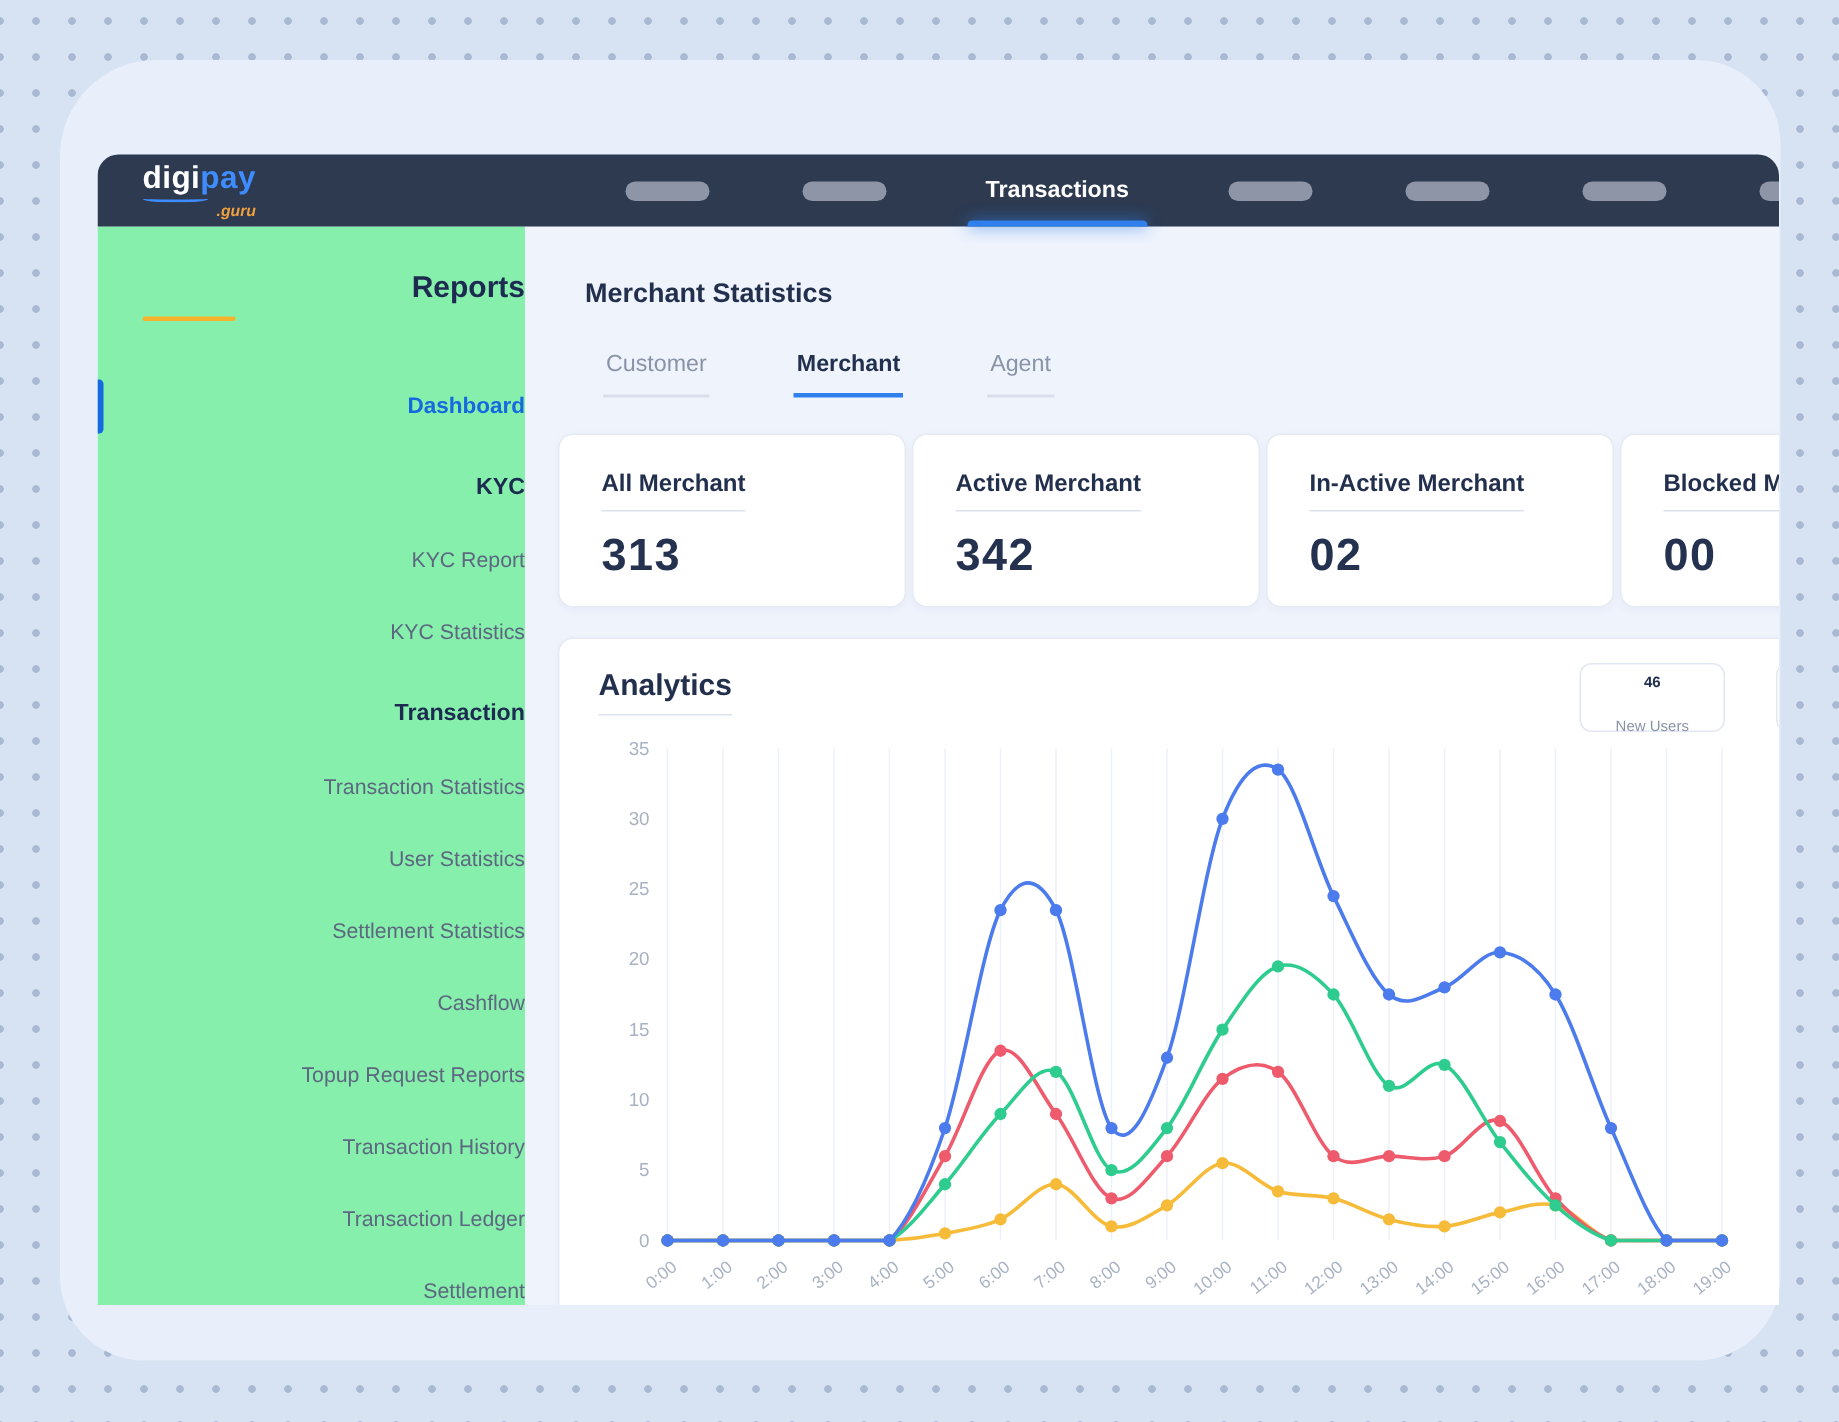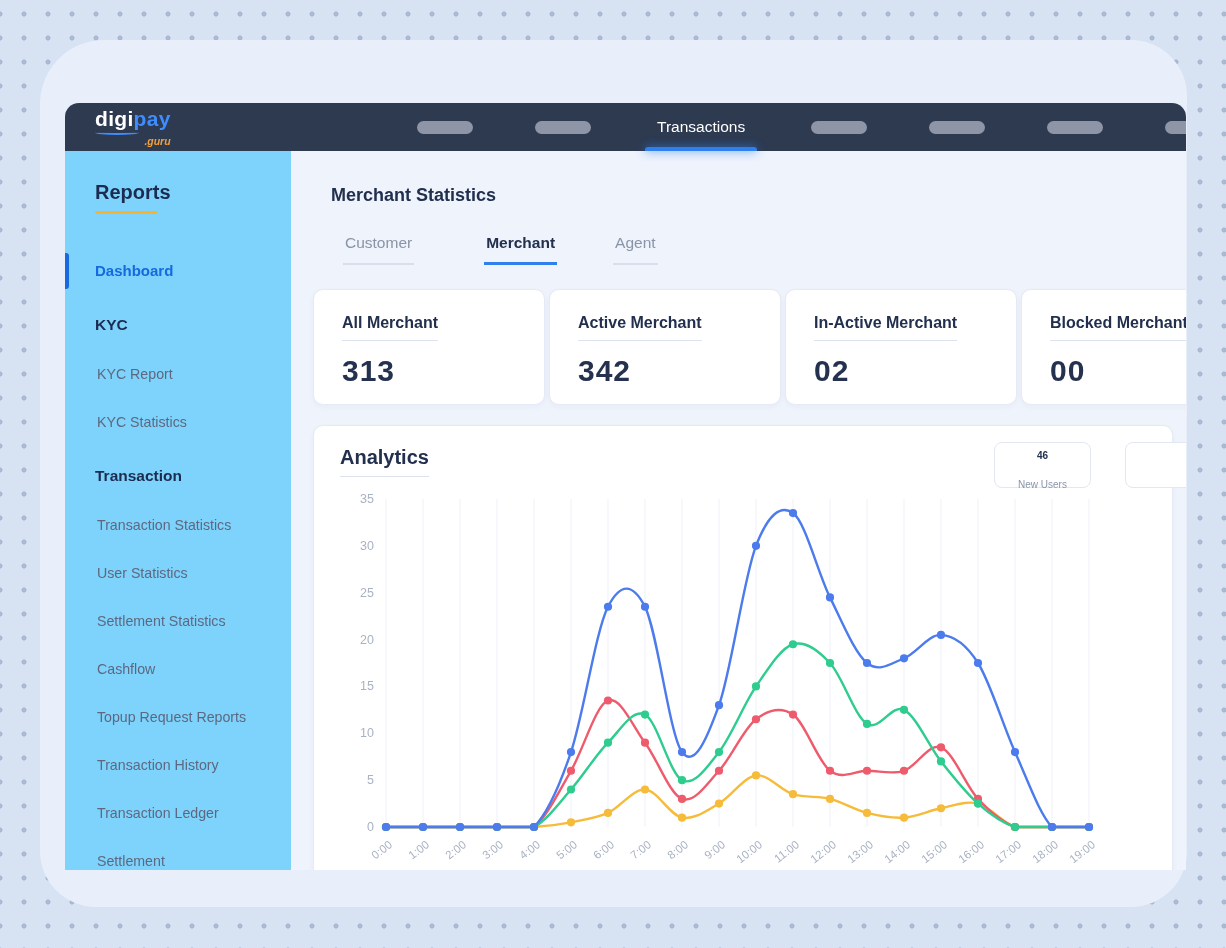--- a/index.html
+++ b/index.html
@@ -24,39 +24,39 @@
     border-radius:14px 14px 0 0; display:flex; align-items:center;margin-top:28px;
   }
   .logo { margin-left:30px; line-height:1; }
   .logo-row { font-size:21px; font-weight:bold; letter-spacing:.3px; }
   .logo-digi { color:#ffffff; }
   .logo-pay { color:#3f8cfe; }
   .logo-swoosh { width:44px; height:5px; border-bottom:2px solid #3f8cfe; border-radius:50%; margin-top:1px; }
   .logo-guru { text-align:right; font-size:10.5px; font-style:italic; color:#f2a03d; font-weight:bold; margin-top:1px; }
   .nav { position:absolute; left:352px; top:0; bottom:0; display:flex; align-items:center; gap:62px; }
   .nav-pill { width:56px; height:13px; border-radius:7px; background:#8d95a6; }
-  .nav-active { position:relative; height:100%; display:flex; align-items:center; color:#ffffff; font-size:15.5px; font-weight:normal; padding:0 4px; }
+  .nav-active { position:relative; height:100%; display:flex; align-items:center; color:#ffffff; font-size:15.5px; font-weight:bold; padding:0 4px; }
   .nav-underline { position:absolute; left:-8px; right:-8px; bottom:0; height:4px; background:#2f80ed; border-radius:3px 3px 0 0; box-shadow:0 0 10px rgba(47,128,237,.9); }
 
   
   .app-body { display:flex; height:729px; }
-  .sidebar { width:226px; background:#7dd3fc; padding-top:30px; flex:none; }
+  .sidebar { width:285px; background:#86efac; padding-top:30px; flex:none;text-align:right; }
   .sb-title { margin-left:30px; font-size:20px; font-weight:bold; color:#1c2b4f; }
   .sb-title-underline { width:62px; height:3px; background:#f8b32c; border-radius:2px; margin:7px 0 0 30px; }
   .sb-active { position:relative; margin-top:48px; padding-left:30px; color:#1769e0; font-size:15px; font-weight:bold; cursor:pointer; }
   .sb-active::before { content:""; position:absolute; left:0; top:-9px; width:4px; height:36px; background:#1769e0; border-radius:0 3px 3px 0; }
   .sb-heading { margin:37px 0 0 30px; font-size:15.5px; font-weight:bold; color:#1c2b4f; cursor:pointer; }
   .sb-item { margin:32px 0 0 32px; font-size:14.2px; color:#5d6880; cursor:pointer; }
 
   .main { flex:1; background:#eef3fc; padding:34px 0 0 22px; overflow:hidden; }
   .page-title { margin-left:18px; font-size:18px; font-weight:bold; color:#22304e; }
 
   .tabs { display:flex; gap:56px; margin:28px 0 0 30px; }
   .tab { font-size:15.5px; color:#8a94a8; padding:0 2px 10px 2px; border-bottom:2px solid #d9dfea; cursor:pointer; }
-  .tab.active { color:#22304e; font-weight:bold; border-bottom:3px solid #2f80ed;margin-left:14px; }
+  .tab.active { color:#22304e; font-weight:bold; border-bottom:3px solid #2f80ed; }
 
   .stat-row { display:flex; gap:4px; margin-top:24px; }
   .stat-card {
     flex:none; width:232px; height:116px; background:#ffffff;
     border:1px solid #e5eaf4; border-radius:10px; padding:24px 28px;
     box-shadow:0 2px 6px rgba(40,60,110,.04);
   }
   .stat-label { display:inline-block; font-size:16px; font-weight:bold; color:#22304e; padding-bottom:8px; border-bottom:1px solid #dde3ee; white-space:nowrap; }
   .stat-value { margin-top:13px; font-size:30px; font-weight:bold; color:#25324f; letter-spacing:1px; }
 

